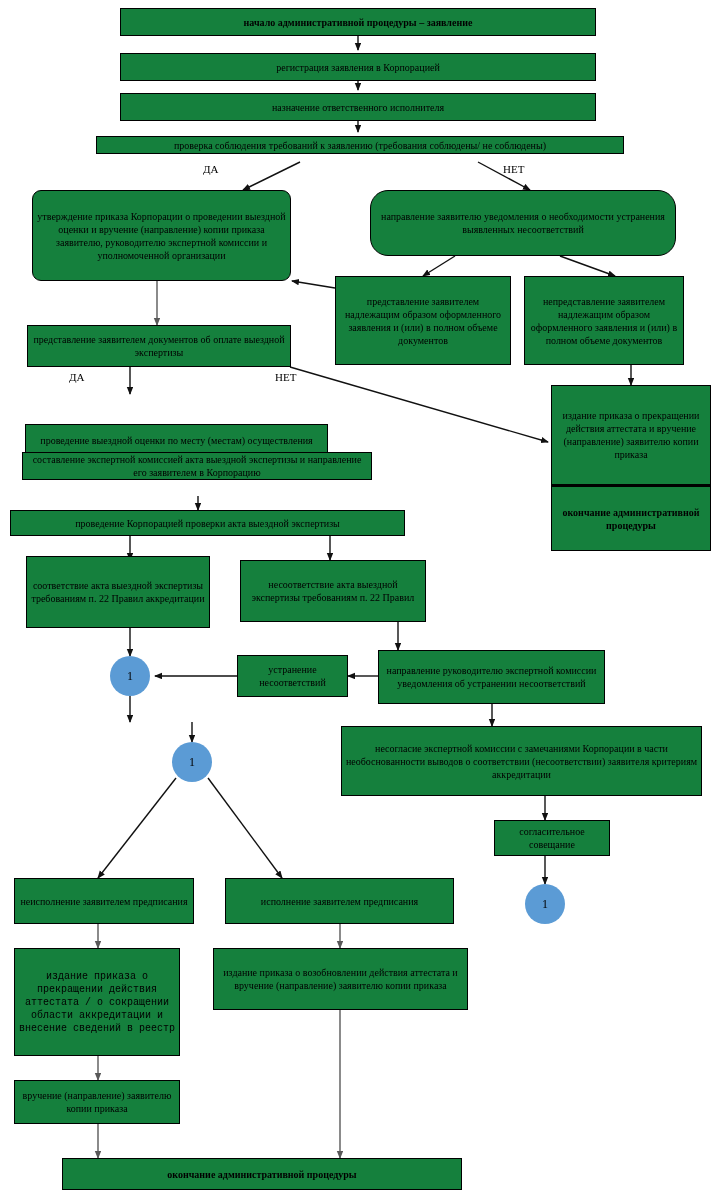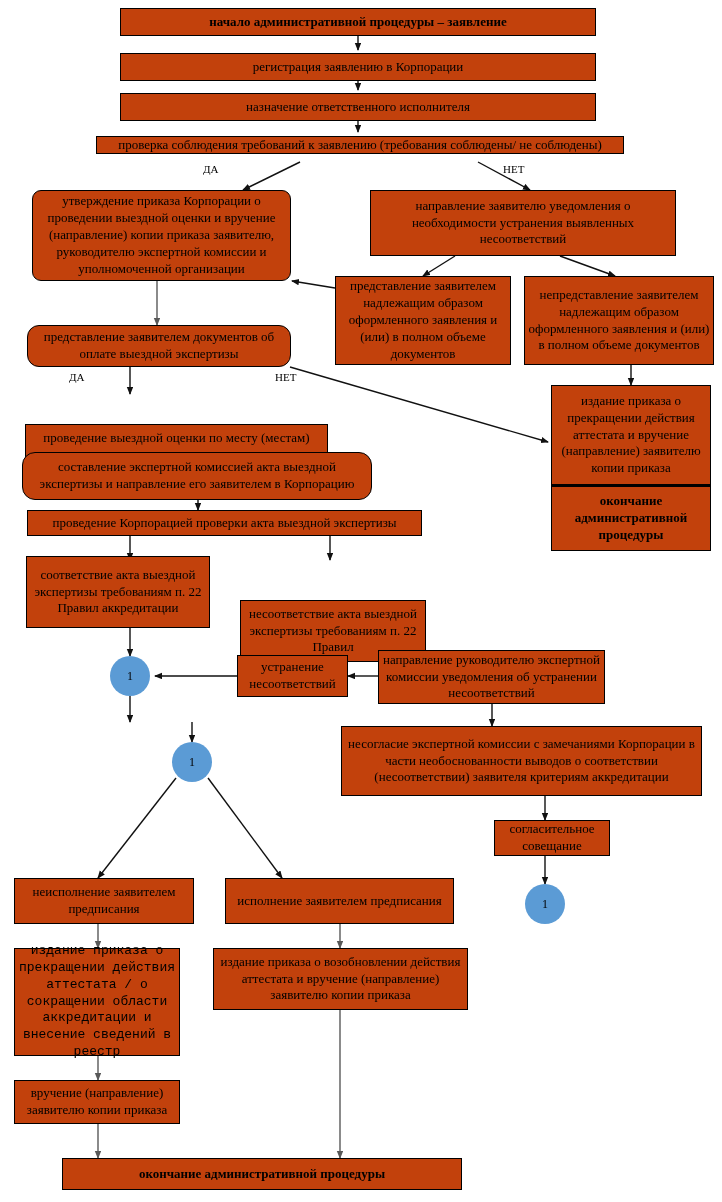--- a/index.html
+++ b/index.html
@@ -1,21 +1,21 @@
 <!DOCTYPE html>
 <html><head>
 <meta charset="utf-8">
 <style>
   html,body{margin:0;padding:0;background:#ffffff;}
   body{font-family:"Liberation Serif","DejaVu Serif",serif;}
   #canvas{position:relative;width:722px;height:1202px;background:#fff;overflow:hidden;}
   svg.edges{position:absolute;left:0;top:0;width:722px;height:1202px;pointer-events:none;}
-  .node{position:absolute;box-sizing:border-box;border:1px solid #000;background:#c2410c;
+  .node{position:absolute;box-sizing:border-box;border:1px solid #000;background:#15803d;
         display:flex;align-items:center;justify-content:center;text-align:center;
-        font-size:13px;line-height:1.30;color:#000;padding:2px 3px;}
+        font-size:10px;line-height:1.30;color:#000;padding:2px 3px;}
   .node.bold{font-weight:bold;}
   .node.noborder-top{border-top:2px solid #000;}
   .circle{position:absolute;box-sizing:border-box;border-radius:50%;
           background:#5b9bd5;display:flex;align-items:center;justify-content:center;
           font-size:12px;color:#000;font-family:"Liberation Serif",serif;}
   .lbl{position:absolute;font-size:11px;color:#000;font-family:"Liberation Serif",serif;
        white-space:nowrap;}
 </style>
 </head>
 <body>
@@ -84,51 +84,51 @@
       <line x1="98" y1="924" x2="98" y2="948" marker-end="url(#ahg)"></line>
       <line x1="340" y1="924" x2="340" y2="948" marker-end="url(#ahg)"></line>
       <line x1="98" y1="1056" x2="98" y2="1080" marker-end="url(#ahg)"></line>
       <line x1="98" y1="1124" x2="98" y2="1158" marker-end="url(#ahg)"></line>
       <line x1="340" y1="1010" x2="340" y2="1158" marker-end="url(#ahg)"></line>
     </g>
   </svg>
 
   <div class="node bold" style="left:120px;top:8px;width:476px;height:28px;">начало административной процедуры – заявление</div>
 
-  <div class="node" style="left:120px;top:53px;width:476px;height:28px;">регистрация заявлению в Корпорации</div>
+  <div class="node" style="left:120px;top:53px;width:476px;height:28px;">регистрация заявления в Корпорацией</div>
 
   <div class="node" style="left:120px;top:93px;width:476px;height:28px;">назначение ответственного исполнителя</div>
 
   <div class="node" style="left:96px;top:136px;width:528px;height:18px;">проверка соблюдения требований к заявлению (требования соблюдены/ не соблюдены)</div>
 
   <div class="lbl" style="left:203px;top:163px;">ДА</div>
   <div class="lbl" style="left:503px;top:163px;">НЕТ</div>
 
   <div class="node" style="left:32px;top:190px;width:259px;height:91px;border-radius:9px;">утверждение приказа Корпорации о проведении выездной оценки и вручение (направление) копии приказа заявителю, руководителю экспертной комиссии и уполномоченной организации</div>
 
-  <div class="node" style="left:370px;top:190px;width:306px;height:66px;">направление заявителю уведомления о необходимости устранения выявленных несоответствий</div>
+  <div class="node" style="left:370px;top:190px;width:306px;height:66px;border-radius:18px;">направление заявителю уведомления о необходимости устранения выявленных несоответствий</div>
 
   <div class="node" style="left:335px;top:276px;width:176px;height:89px;">представление заявителем надлежащим образом оформленного заявления и (или) в полном объеме документов</div>
 
-  <div class="node" style="left:524px;top:276px;width:190px;height:89px;">непредставление заявителем надлежащим образом оформленного заявления и (или) в полном объеме документов</div>
+  <div class="node" style="left:524px;top:276px;width:160px;height:89px;">непредставление заявителем надлежащим образом оформленного заявления и (или) в полном объеме документов</div>
 
-  <div class="node" style="left:27px;top:325px;width:264px;height:42px;border-radius:12px;">представление заявителем документов об оплате выездной экспертизы</div>
+  <div class="node" style="left:27px;top:325px;width:264px;height:42px;">представление заявителем документов об оплате выездной экспертизы</div>
 
   <div class="lbl" style="left:69px;top:371px;">ДА</div>
   <div class="lbl" style="left:275px;top:371px;">НЕТ</div>
 
   <div class="node" style="left:25px;top:394px;width:303px;height:46px;margin-top:30px;">проведение выездной оценки по месту (местам) осуществления деятельности заявителя</div>
 
-  <div class="node" style="left:22px;top:452px;width:350px;height:48px;border-radius:13px;">составление экспертной комиссией акта выездной экспертизы и направление его заявителем в Корпорацию</div>
+  <div class="node" style="left:22px;top:452px;width:350px;height:28px;">составление экспертной комиссией акта выездной экспертизы и направление его заявителем в Корпорацию</div>
 
-  <div class="node" style="left:27px;top:510px;width:395px;height:26px;">проведение Корпорацией проверки акта выездной экспертизы</div>
+  <div class="node" style="left:10px;top:510px;width:395px;height:26px;">проведение Корпорацией проверки акта выездной экспертизы</div>
 
   <div class="node" style="left:26px;top:556px;width:184px;height:72px;">соответствие акта выездной экспертизы требованиям п. 22 Правил аккредитации</div>
 
-  <div class="node" style="left:240px;top:560px;width:186px;height:62px;margin-top:40px;">несоответствие акта выездной экспертизы требованиям п. 22 Правил</div>
+  <div class="node" style="left:240px;top:560px;width:186px;height:62px;">несоответствие акта выездной экспертизы требованиям п. 22 Правил</div>
 
   <div class="node" style="left:237px;top:655px;width:111px;height:42px;">устранение несоответствий</div>
 
   <div class="node" style="left:341px;top:726px;width:361px;height:70px;">несогласие экспертной комиссии с замечаниями Корпорации в части необоснованности выводов о соответствии (несоответствии) заявителя критериям аккредитации</div>
 
   <div class="node" style="left:378px;top:650px;width:227px;height:54px;">направление руководителю экспертной комиссии уведомления об устранении несоответствий</div>
 
   <div class="node" style="left:494px;top:820px;width:116px;height:36px;">согласительное совещание</div>
 
   <div class="node" style="left:551px;top:385px;width:160px;height:100px;">издание приказа о прекращении действия аттестата и вручение (направление) заявителю копии приказа</div>

